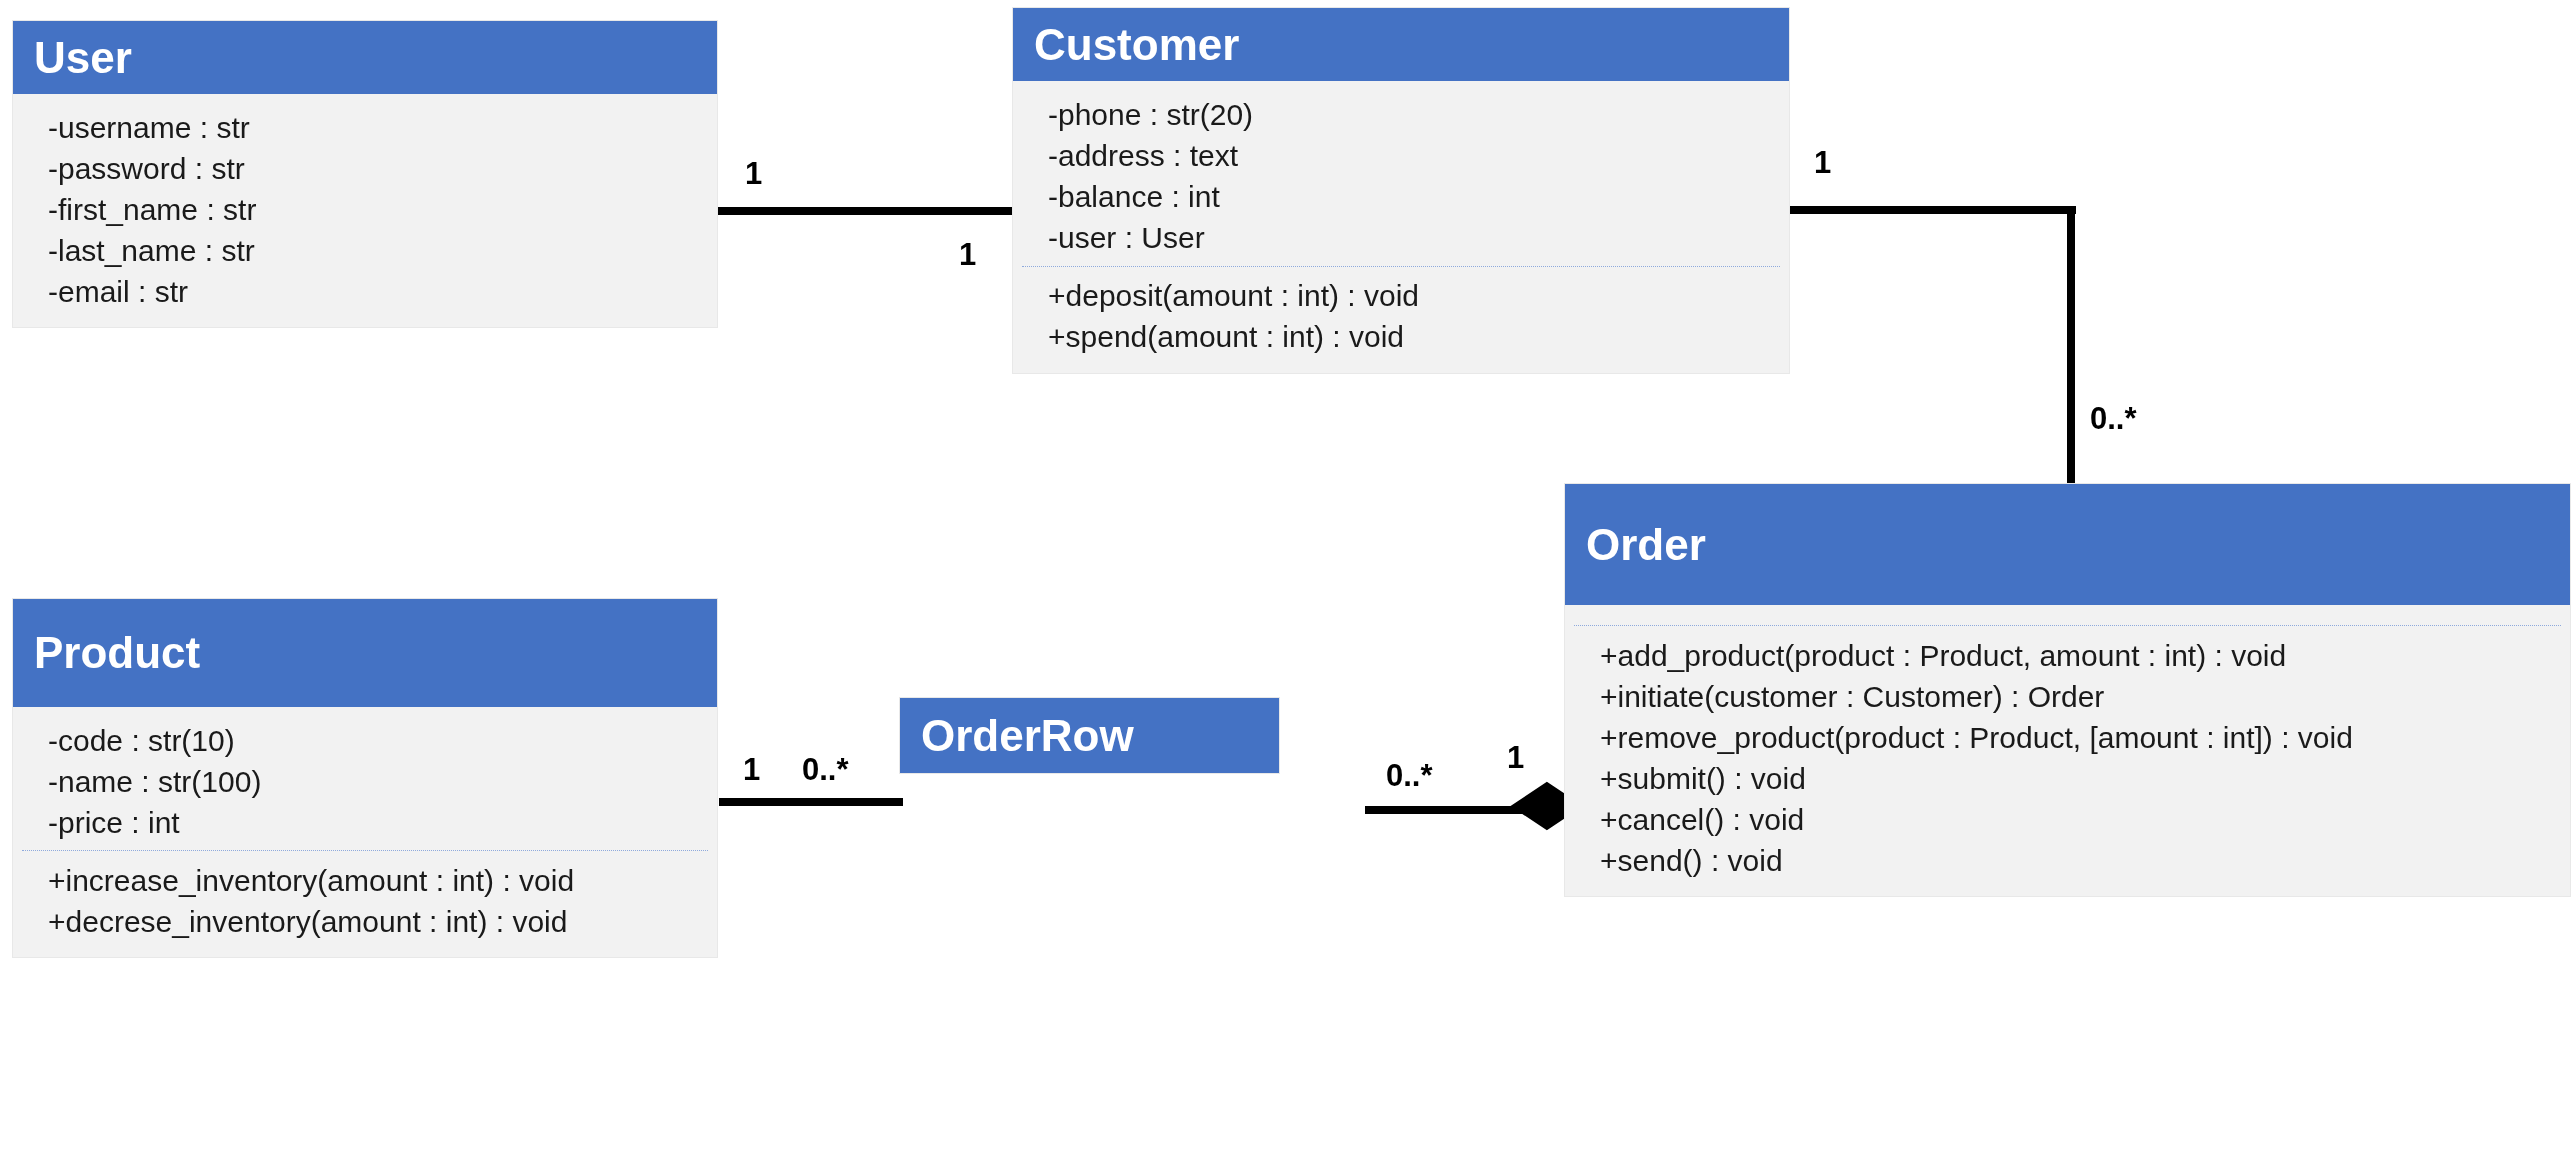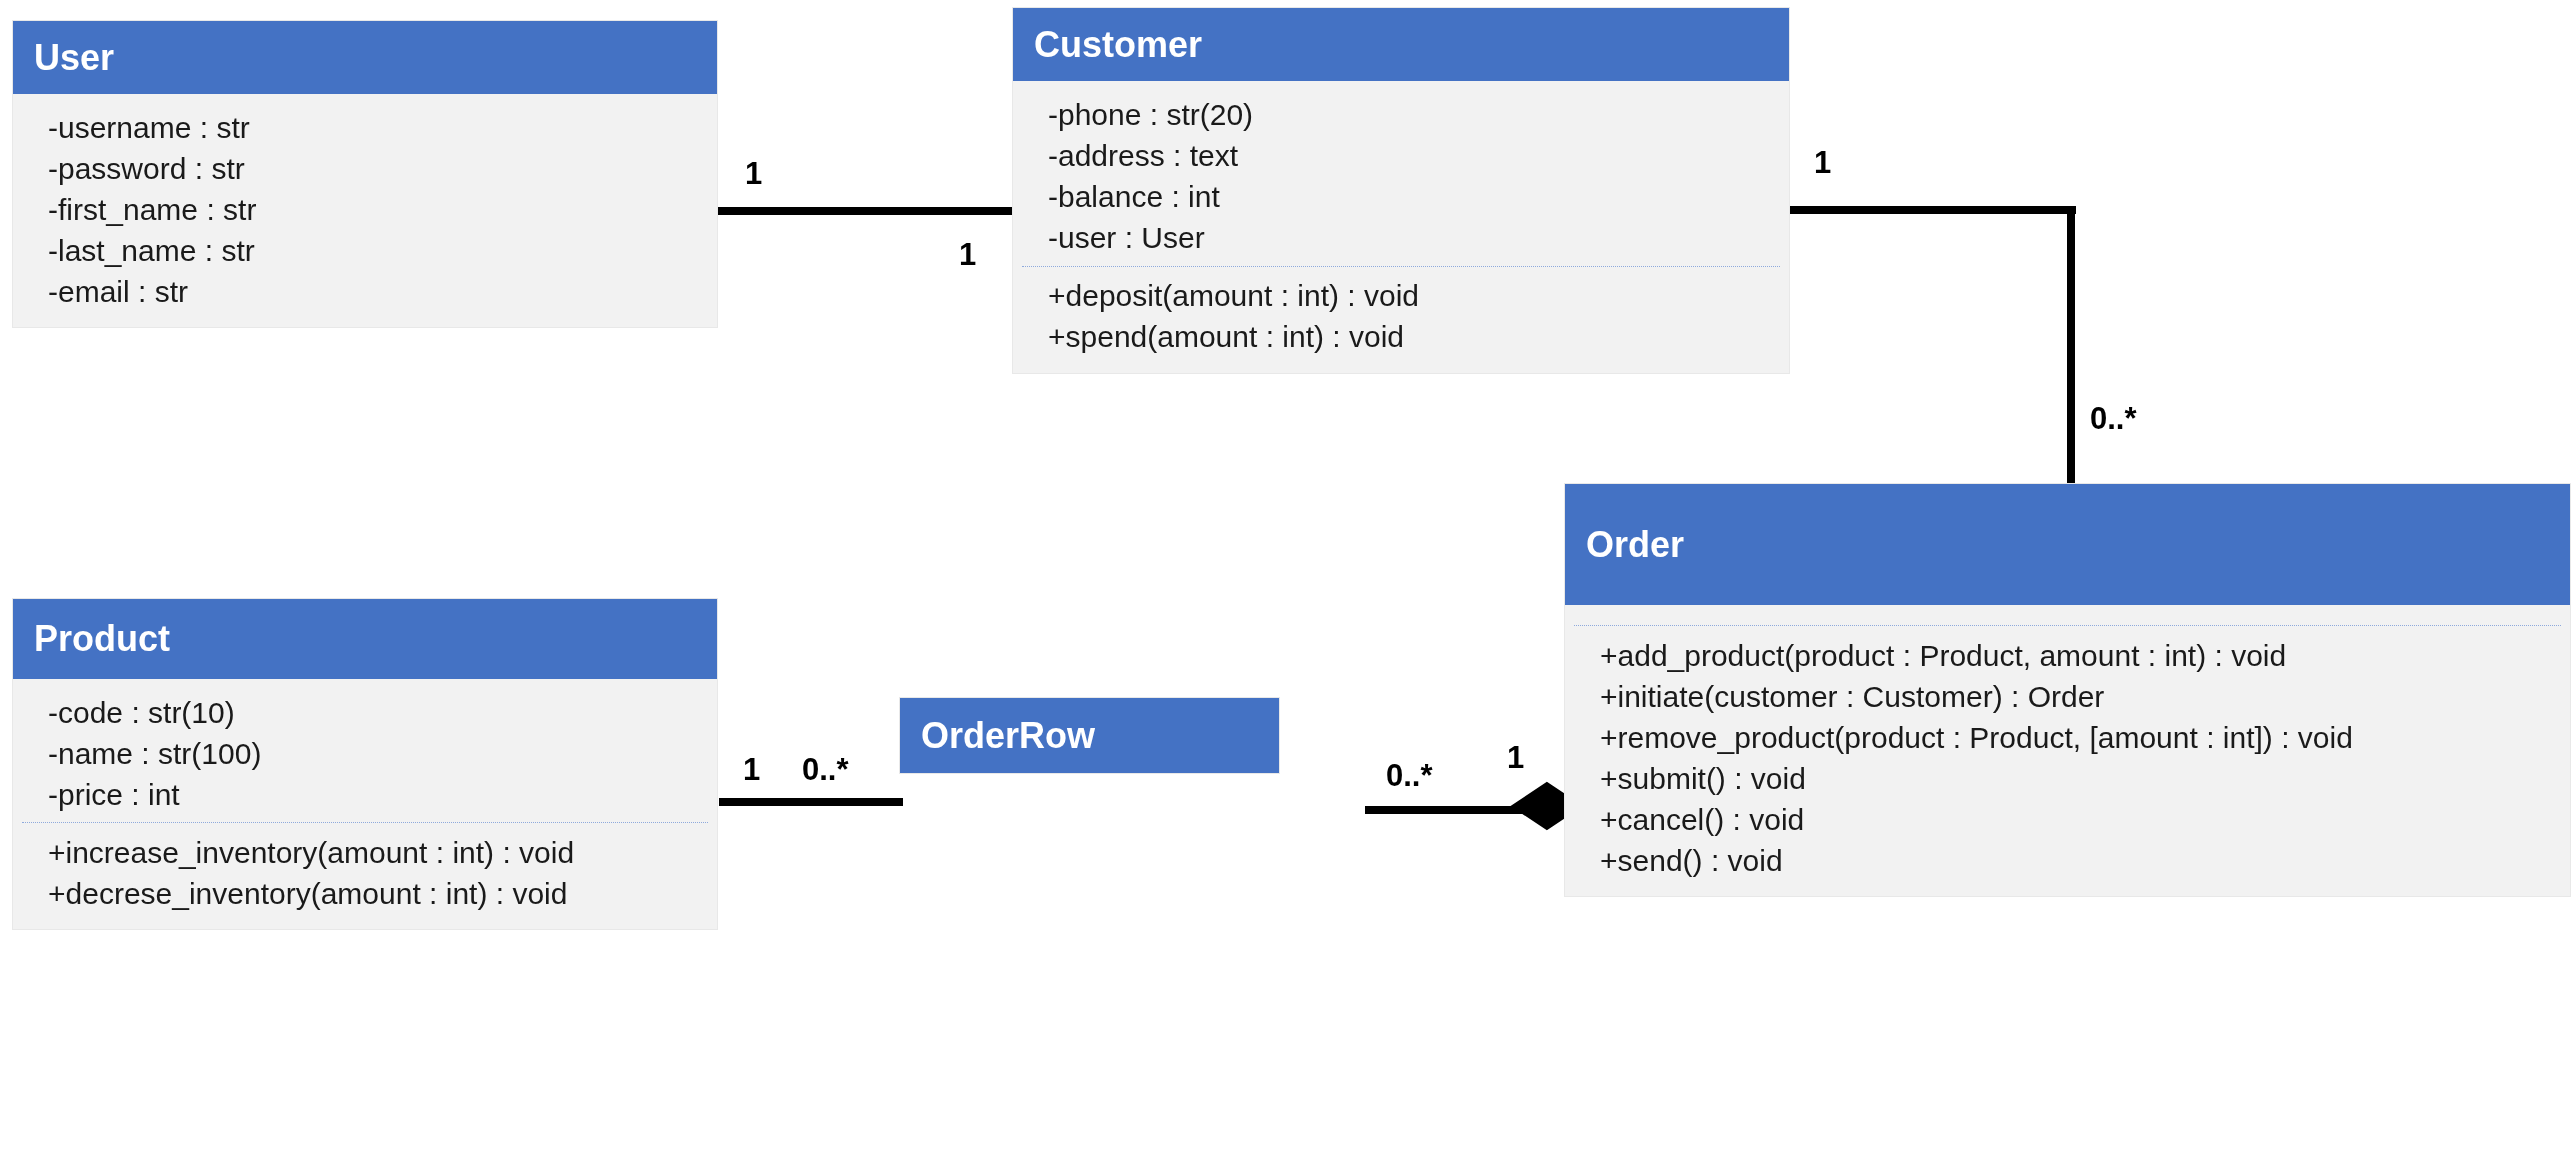--- a/index.html
+++ b/index.html
@@ -23,21 +23,21 @@
     position: absolute;
     box-sizing: border-box;
     background: #f2f2f2;
     border: 0.9px solid #e8e8e8;
   }
   .uml-header {
     box-sizing: border-box;
     background: #4472c4;
     color: #ffffff;
     font-weight: bold;
-    font-size: 36px;
+    font-size: 44px;
     line-height: 1;
     display: flex;
     align-items: center;
     padding-left: 20px;
     border: 0.9px solid #4472c4;
   }
   .uml-body {
     padding: 13px 0 14.7px 0;
   }
   .uml-compartment {
@@ -153,21 +153,21 @@
         <div class="uml-line">+initiate(customer : Customer) : Order</div>
         <div class="uml-line">+remove_product(product : Product, [amount : int]) : void</div>
         <div class="uml-line">+submit() : void</div>
         <div class="uml-line">+cancel() : void</div>
         <div class="uml-line">+send() : void</div>
       </div>
     </div>
   </div>
 
   <div class="uml-class" style="left:12px; top:598px; width:706px;">
-    <div class="uml-header" style="height:80px;">
+    <div class="uml-header" style="height:108px;">
       <span>Product</span>
     </div>
     <div class="uml-body">
       <div class="uml-compartment">
         <div class="uml-line">-code : str(10)</div>
         <div class="uml-line">-name : str(100)</div>
         <div class="uml-line">-price : int</div>
       </div>
       <div class="uml-sep"></div>
       <div class="uml-compartment">

